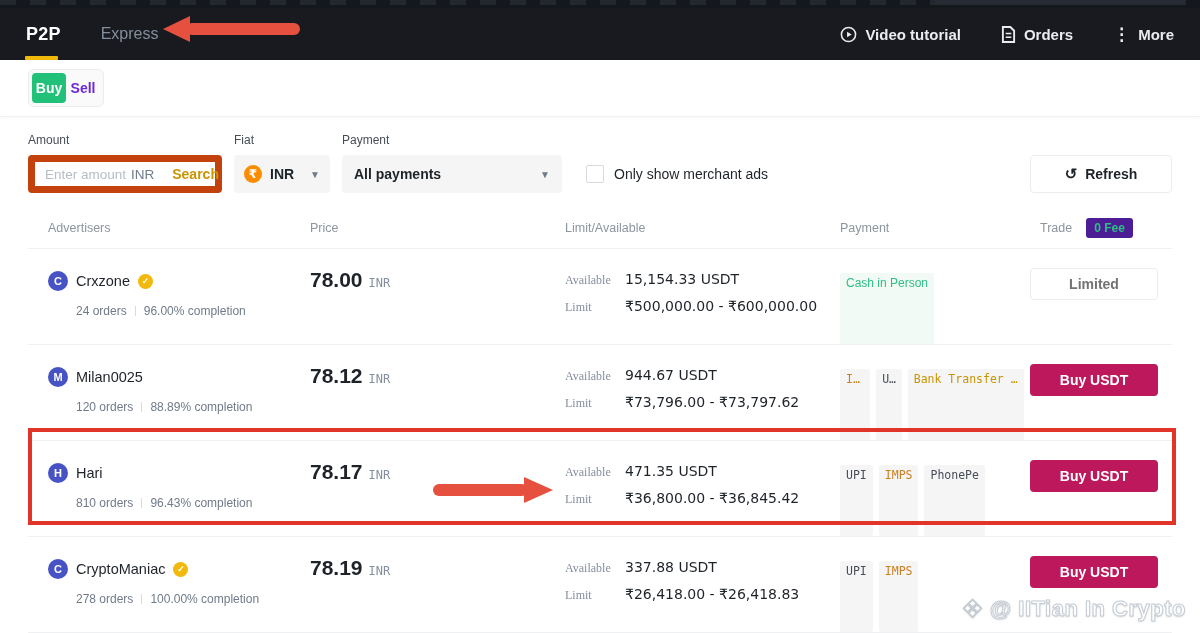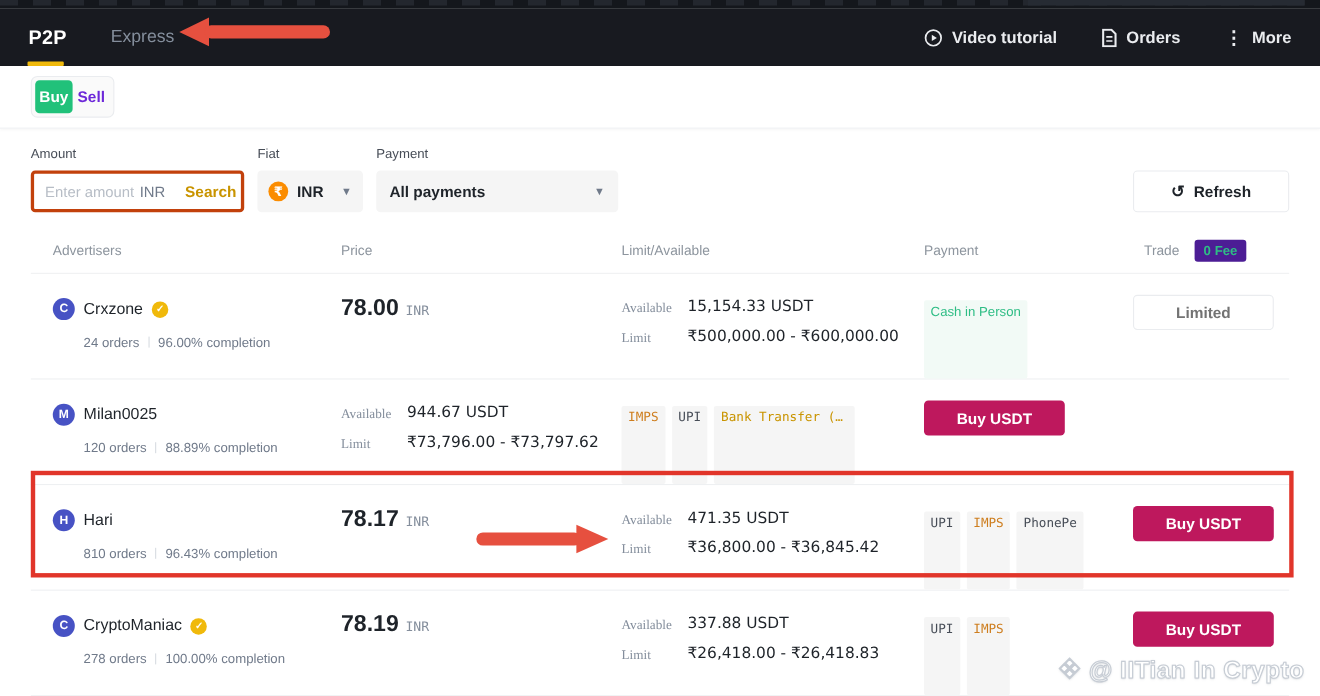--- a/index.html
+++ b/index.html
@@ -32,21 +32,21 @@
   .cryptotabs { display:flex; align-items:center; gap:38px; margin-left:32px; height:100%; }
   .ctab { position:relative; height:100%; display:flex; align-items:center; font-size:15px; font-weight:600; color:#474d57; cursor:pointer; }
   .ctab.active { color:#c99400; font-weight:bold; }
   .ctab.active::after { content:""; position:absolute; left:0; right:0; bottom:0; height:3px; background:#f0b90b; }
 
   
   .filters { display:flex; align-items:flex-end; padding:16px 28px 14px; gap:12px; }
   .fgroup { display:flex; flex-direction:column; }
   .flabel { font-size:12px; color:#474d57; margin-bottom:8px; }
   .fbox { height:38px; display:flex; align-items:center; border-radius:4px; }
-  .amount-box { width:194px; border:3px solid #c2410c; background:#fff; padding:0 10px; }
+  .amount-box { width:194px; border:7px solid #c2410c; background:#fff; padding:0 10px; }
   .amount-input { border:none; outline:none; width:86px; font-family:inherit; font-size:13.5px; color:#1e2329; }
   .amount-input::placeholder { color:#b7bdc6; }
   .amount-cur { font-size:13.5px; color:#707a8a; margin-right:8px; }
   .vdiv { width:1px; height:20px; background:#eaecef; margin-right:10px; }
   .search-btn { background:none; border:none; font-family:inherit; font-size:14px; font-weight:bold; color:#c99400; cursor:pointer; padding:0; }
   .fiat-box { width:96px; background:#f5f5f5; padding:0 10px; gap:8px; cursor:pointer; }
   .coin-inr { width:18px; height:18px; border-radius:50%; background:#fb8c00; color:#fff; font-size:12px; font-weight:bold; display:flex; align-items:center; justify-content:center; font-family:"DejaVu Sans", sans-serif; }
   .fval { font-size:14px; font-weight:600; color:#1e2329; }
   .caret { margin-left:auto; font-size:10px; color:#707a8a; }
   .payment-box { width:220px; background:#f5f5f5; padding:0 12px; cursor:pointer; }
@@ -164,20 +164,24 @@
         <span class="caret">▼</span>
       </div>
     </div>
     <div class="fgroup">
       <span class="flabel">Payment</span>
       <div class="fbox payment-box">
         <span class="fval">All payments</span>
         <span class="caret">▼</span>
       </div>
     </div>
+    <label class="merchant">
+      <span class="checkbox"></span>
+      <span class="merchant-label">Only show merchant ads</span>
+    </label>
     <button class="refresh-btn">
       <span class="refresh-icon">↺</span>
       <span>Refresh</span>
     </button>
   </div>
 
   <div class="table-wrap">
     <div class="grid thead">
       <span class="th">Advertisers</span>
       <span class="th">Price</span>
@@ -228,20 +232,23 @@
         <div class="adv-line">
           <span class="avatar">M</span>
           <span class="adv-name">Milan0025</span>
         </div>
         <div class="orders-line">
           <span>120 orders</span>
           <span class="sep"></span>
           <span>88.89% completion</span>
         </div>
       </div>
+      <div class="cell price-cell">
+        <span class="price-val">78.12</span><span class="price-cur">INR</span>
+      </div>
       <div class="cell">
         <div class="la-line">
             <span class="la-label">Available</span>
             <span class="la-value">944.67 USDT</span>
           </div>
         <div class="la-line">
             <span class="la-label">Limit</span>
             <span class="la-value">₹73,796.00 - ₹73,797.62</span>
           </div>
       </div>

